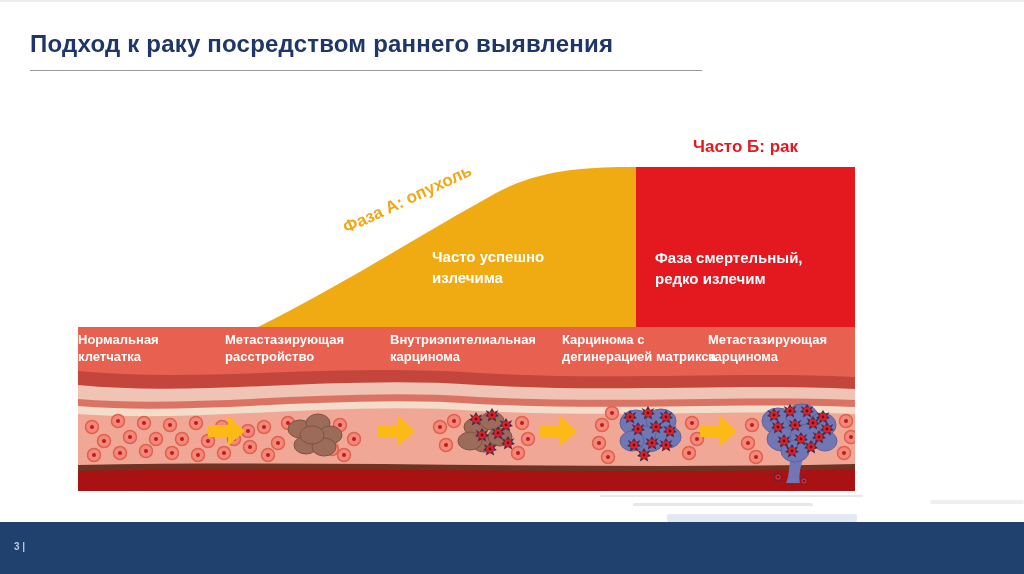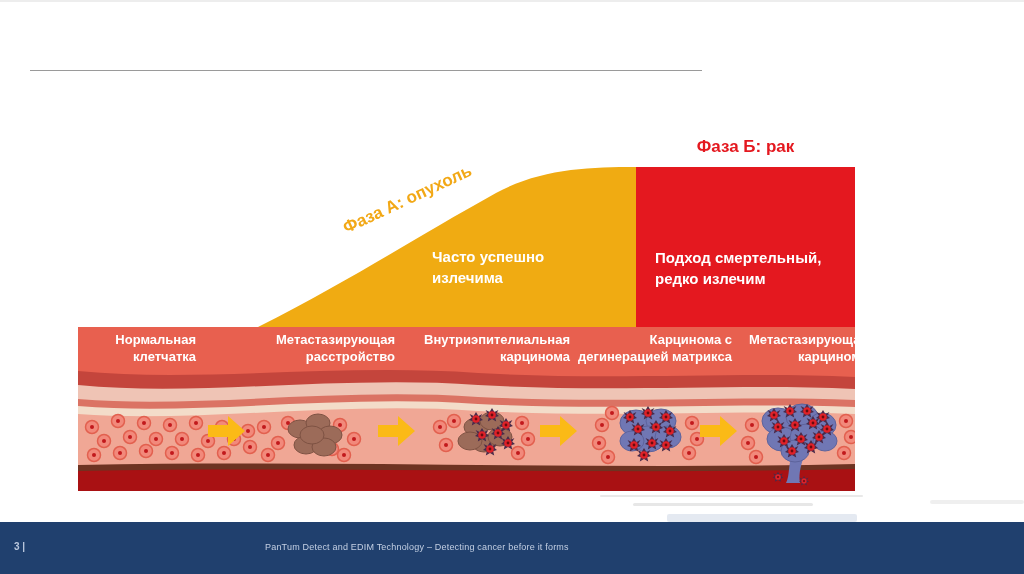--- a/index.html
+++ b/index.html
@@ -16,21 +16,21 @@
   .phase-b-rect{position:absolute;left:636px;top:167px;width:219px;height:160px;background:#E4181F;}
   .phase-b-label{position:absolute;left:636px;top:137px;width:219px;text-align:center;
          font-size:17px;font-weight:bold;color:#E4181F;}
   .caption{position:absolute;text-align:left;color:#ffffff;font-size:15px;font-weight:bold;
          line-height:21px;}
   .caption-a{left:432px;top:246px;width:160px;}
   .caption-b{left:655px;top:247px;width:180px;}
 
   .tissue{position:absolute;left:78px;top:327px;width:777px;height:164px;}
   .tissue svg{position:absolute;left:0;top:0;}
-  .stage-label{position:absolute;text-align:right;color:#ffffff;font-size:13px;font-weight:bold;
+  .stage-label{position:absolute;text-align:left;color:#ffffff;font-size:13px;font-weight:bold;
          line-height:17px;top:4px;}
   .s1{left:0px;width:118px;}
   .s2{left:147px;width:170px;}
   .s3{left:312px;width:180px;}
   .s4{left:484px;width:170px;}
   .s5{left:630px;width:160px;}
 
   .artifact{position:absolute;border-radius:2px;}
   .art-a{left:600px;top:495px;width:263px;height:2px;background:#e3e3e3;opacity:.8;}
   .art-b{left:633px;top:503px;width:180px;height:3px;background:#dddddd;opacity:.7;}
@@ -40,31 +40,32 @@
   .footer{position:absolute;left:0;top:522px;width:1024px;height:52px;background:#20406E;}
   .page-num{position:absolute;left:14px;top:19px;font-size:10px;font-weight:bold;color:#b9c6dc;}
   .footer-text{position:absolute;left:265px;top:20px;font-size:9px;color:#c3cfe3;letter-spacing:.2px;}
 </style>
 </head>
 <body>
 
 <div class="slide">
   <div class="top-hairline"></div>
 
+  <div class="title">Подход к раку посредством раннего выявления</div>
   <div class="title-rule"></div>
 
   <svg class="curve-svg" viewBox="0 0 378 160">
     <path d="M0,160 C95,112 155,72 238,26 C282,2 330,0 378,0 L378,160 Z" fill="#F0AB12"></path>
   </svg>
   <div class="phase-a-label">Фаза А: опухоль</div>
   <div class="caption caption-a">Часто успешно излечима</div>
 
   <div class="phase-b-rect"></div>
-  <div class="phase-b-label">Фаза Б: рак</div>
-  <div class="caption caption-b">Подход смертельный, редко излечим</div>
+  <div class="phase-b-label">Часто Б: рак</div>
+  <div class="caption caption-b">Фаза смертельный, редко излечим</div>
 
   <div class="tissue">
     <svg width="777" height="164" viewBox="0 0 777 164">
       <defs>
         <g id="cell">
             <circle r="6.5" fill="#F2897B" stroke="#E2604F" stroke-width="1.5"></circle>
             <circle r="2" fill="#C2191C"></circle>
           </g>
         <g id="spiky">
           <path d="M0,-7 L2.4,-3 L6.4,-5 L4.2,-1.2 L7,1 L3.2,2.2 L4.2,6.4 L0,4 L-4.2,6.4 L-3.2,2.2 L-7,1 L-4.2,-1.2 L-6.4,-5 L-2.4,-3 Z" fill="#4a2b4a"></path>
@@ -218,15 +219,14 @@
     <div class="stage-label s5">Метастазирующая карцинома</div>
   </div>
 
   <div class="artifact art-a"></div>
   <div class="artifact art-b"></div>
   <div class="artifact art-c"></div>
   <div class="artifact art-d"></div>
 
   <div class="footer">
     <span class="page-num">3 |</span>
-    <span class="footer-text">PanTum Detect and EDIM Technology  – Detecting cancer before it forms</span>
   </div>
 </div>
 
 </body></html>

